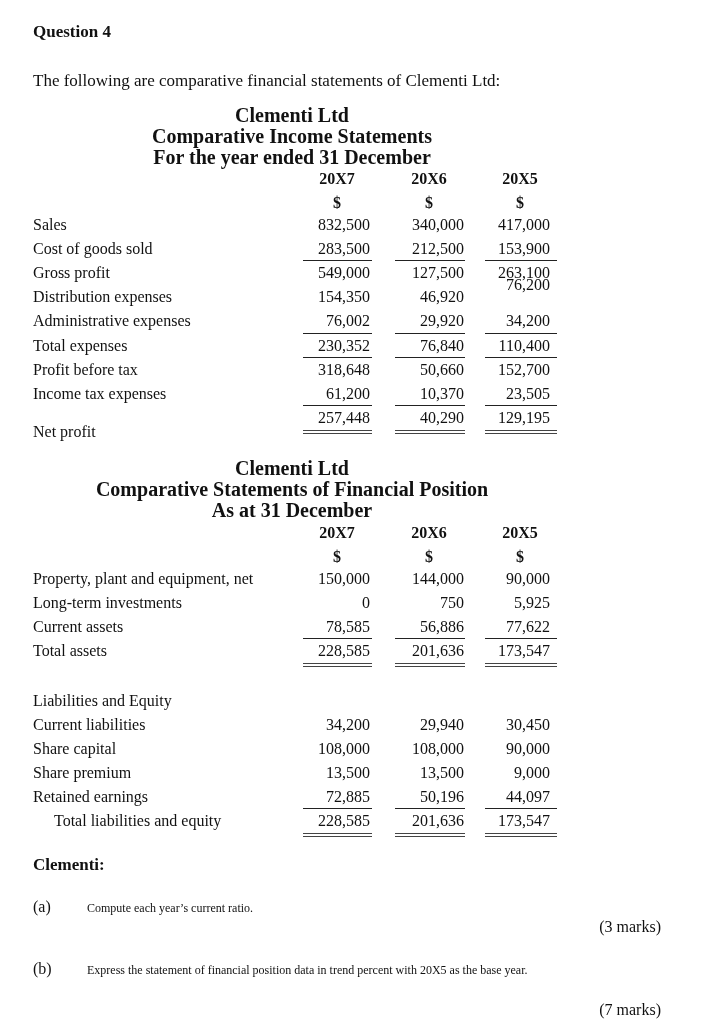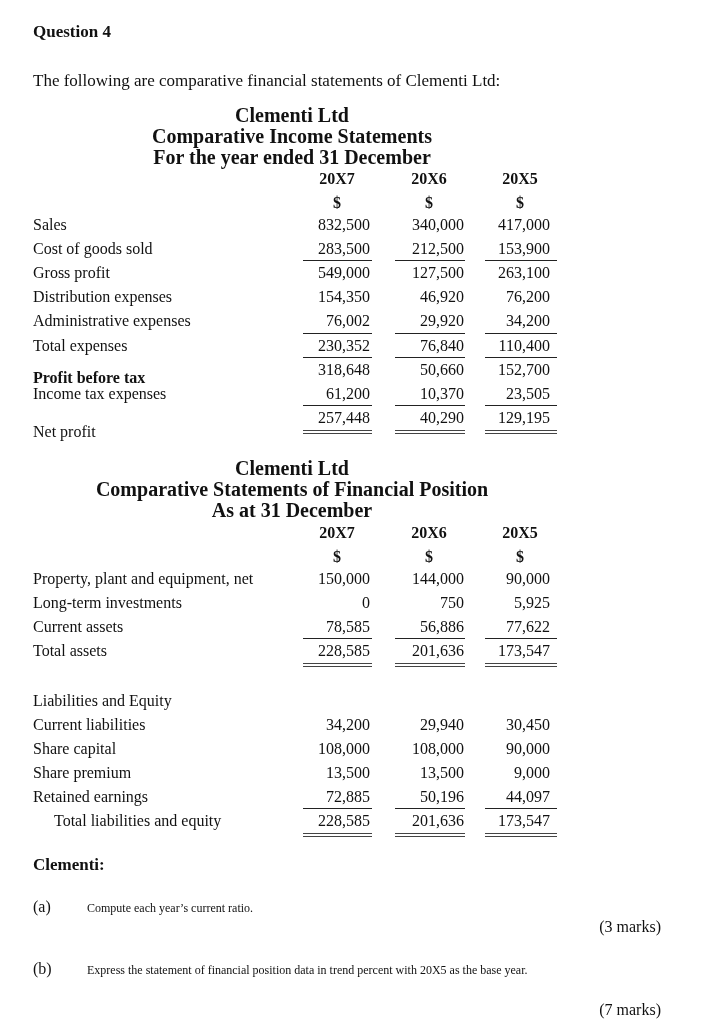--- a/index.html
+++ b/index.html
@@ -82,21 +82,21 @@
   <div>
     <div class="label" style="top:262px;">Gross profit</div>
     <div class="num c7" style="top:262px;">549,000</div>
     <div class="num c6" style="top:262px;">127,500</div>
     <div class="num c5" style="top:262px;">263,100</div>
   </div>
   <div>
     <div class="label" style="top:286px;">Distribution expenses</div>
     <div class="num c7" style="top:286px;">154,350</div>
     <div class="num c6" style="top:286px;">46,920</div>
-    <div class="num c5" style="top:286px;">76,200</div>
+    <div class="num c5" style="top:274px;">76,200</div>
   </div>
   <div>
     <div class="label" style="top:310px;">Administrative expenses</div>
     <div class="num c7" style="top:310px;">76,002</div>
     <div class="num c6" style="top:310px;">29,920</div>
     <div class="num c5" style="top:310px;">34,200</div>
   </div>
   <div class="rule r7" style="top:333px;"></div>
   <div class="rule r6" style="top:333px;"></div>
   <div class="rule r5" style="top:333px;"></div>
@@ -105,21 +105,21 @@
     <div class="label" style="top:335px;">Total expenses</div>
     <div class="num c7" style="top:335px;">230,352</div>
     <div class="num c6" style="top:335px;">76,840</div>
     <div class="num c5" style="top:335px;">110,400</div>
   </div>
   <div class="rule r7" style="top:357px;"></div>
   <div class="rule r6" style="top:357px;"></div>
   <div class="rule r5" style="top:357px;"></div>
 
   <div>
-    <div class="label" style="top:367px;font-weight:bold;">Profit before tax</div>
+    <div class="label" style="top:359px;">Profit before tax</div>
     <div class="num c7" style="top:359px;">318,648</div>
     <div class="num c6" style="top:359px;">50,660</div>
     <div class="num c5" style="top:359px;">152,700</div>
   </div>
   <div>
     <div class="label" style="top:383px;">Income tax expenses</div>
     <div class="num c7" style="top:383px;">61,200</div>
     <div class="num c6" style="top:383px;">10,370</div>
     <div class="num c5" style="top:383px;">23,505</div>
   </div>

